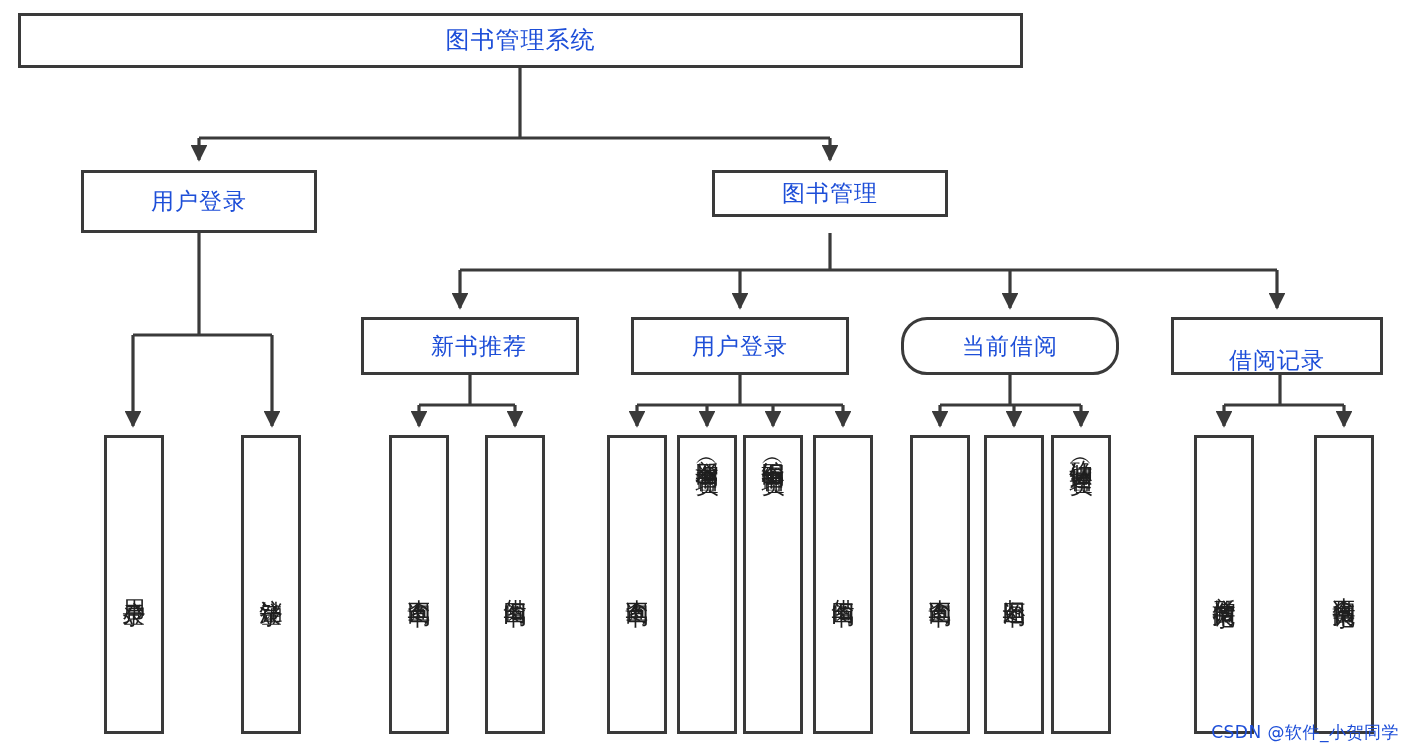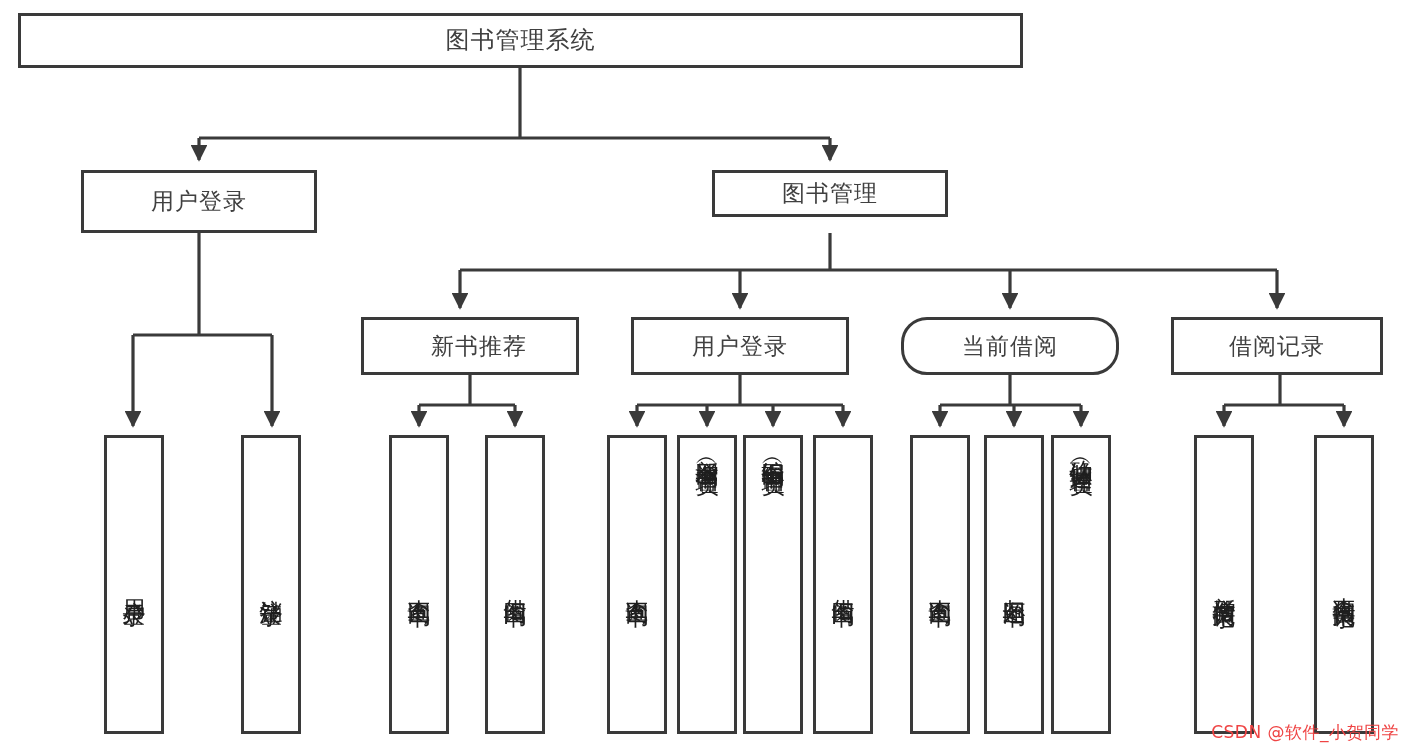--- a/index.html
+++ b/index.html
@@ -26,21 +26,21 @@
     background:#ffffff;
     border:3px solid #3a3a3a;
     display:flex;
     align-items:center;
     justify-content:center;
   }
   .node .label{
     font-size:23px;
     line-height:1.05;
     letter-spacing:1px;
-    color:#404040;
+    color:#1d4ed8;
     white-space:nowrap;
   }
   .node.root .label{font-size:24px;}
   .leaf{
     position:absolute;
     box-sizing:border-box;
     background:#ffffff;
     border:3px solid #3a3a3a;
     display:flex;
     justify-content:center;
@@ -55,21 +55,21 @@
     letter-spacing:2px;
     color:#1f1f1f;
     white-space:nowrap;
   }
   .leaf.topal .vlabel{padding-top:4px;}
   #watermark{
     position:absolute;
     right:6px;
     bottom:3px;
     font-size:17px;
-    color:#ef4444;
+    color:#1d4ed8;
     letter-spacing:0.5px;
     white-space:nowrap;
   }
 </style>
 </head>
 <body>
 
 <div id="canvas">
 
   <svg id="wires" viewBox="0 0 1405 747" xmlns="http://www.w3.org/2000/svg">
@@ -135,21 +135,21 @@
 
   <div class="node" style="left:361px;top:317px;width:218px;height:58px;padding-left:18px;">
     <span class="label">新书推荐</span>
   </div>
   <div class="node" style="left:631px;top:317px;width:218px;height:58px;">
     <span class="label">用户登录</span>
   </div>
   <div class="node" style="left:901px;top:317px;width:218px;height:58px;border-radius:26px;">
     <span class="label">当前借阅</span>
   </div>
-  <div class="node" style="left:1171px;top:317px;width:212px;height:58px;">
+  <div class="node" style="left:1171px;top:317px;width:212px;height:58px;align-items:flex-end;">
     <span class="label">借阅记录</span>
   </div>
 
   <div class="leaf mid" style="left:104px;top:435px;width:60px;height:299px;">
     <span class="vlabel">用户登录</span>
   </div>
   <div class="leaf mid" style="left:241px;top:435px;width:60px;height:299px;">
     <span class="vlabel">注销登录</span>
   </div>
 

